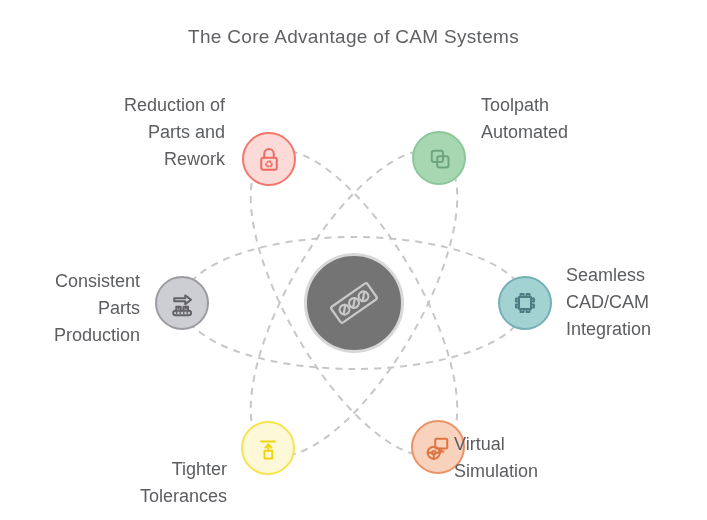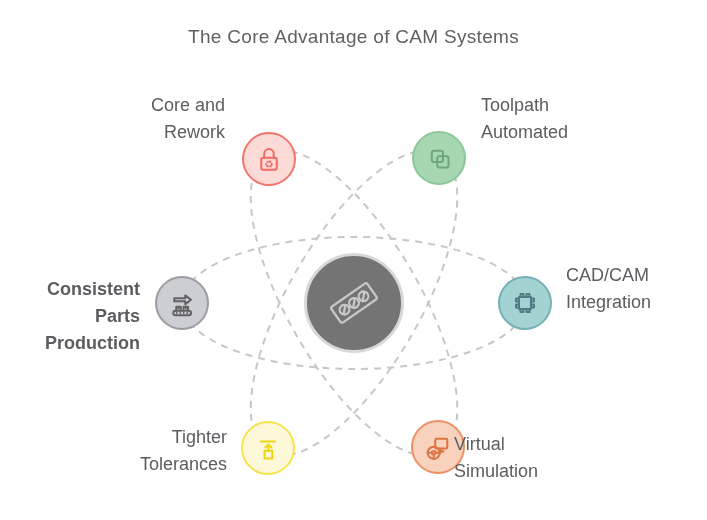--- a/index.html
+++ b/index.html
@@ -64,21 +64,22 @@
   </div>
 
   <div class="node-circle" style="left: 242px; top: 132px; background-color: rgb(251, 218, 215); border-color: rgb(243, 118, 109); color: rgb(239, 106, 96);">
     <svg width="30" height="30" viewBox="0 0 24 24">
       <path class="icon-stroke" d="M8.2 11 V7.8 a3.8 3.8 0 0 1 7.6 0 V11"></path>
       <rect class="icon-stroke" x="5.8" y="11" width="12.4" height="9.6" rx="1.6"></rect>
       <text class="glyph" x="12" y="18.8" font-size="8.5" text-anchor="middle">♻</text>
     </svg>
   </div>
   <div class="label align-right" style="right:482px;top:92px;">
-    <span>Core and</span>
+    <span>Reduction of</span>
+    <span>Parts and</span>
     <span>Rework</span>
   </div>
 
   <div class="node-circle" style="left: 412px; top: 131px; background-color: rgb(167, 215, 176); border-color: rgb(139, 199, 154); color: rgb(111, 165, 126);">
     <svg width="30" height="30" viewBox="0 0 24 24">
       <rect class="icon-stroke" x="6.2" y="6.2" width="9" height="9" rx="1.8"></rect>
       <rect class="icon-stroke" x="10.6" y="10.6" width="9" height="9" rx="1.8"></rect>
     </svg>
   </div>
   <div class="label align-left" style="left:481px;top:92px;">
@@ -93,53 +94,54 @@
       <path class="icon-stroke" d="M9.2 15 v1.3"></path>
       <path class="icon-stroke" d="M13.2 18.2 v-3.2 h3.6 v3.2"></path>
       <path class="icon-stroke" d="M15 15 v1.3"></path>
       <rect class="icon-stroke" x="5" y="18.2" width="14.2" height="3.6" rx="1.8"></rect>
       <circle class="icon-fill" cx="7.8" cy="20" r="0.75"></circle>
       <circle class="icon-fill" cx="10.6" cy="20" r="0.75"></circle>
       <circle class="icon-fill" cx="13.4" cy="20" r="0.75"></circle>
       <circle class="icon-fill" cx="16.2" cy="20" r="0.75"></circle>
     </svg>
   </div>
-  <div class="label align-right" style="right:567px;top:276px;font-weight:bold;">
+  <div class="label align-right" style="right:567px;top:268px;">
     <span>Consistent</span>
     <span>Parts</span>
     <span>Production</span>
   </div>
 
   <div class="node-circle" style="left: 498px; top: 276px; background-color: rgb(163, 210, 211); border-color: rgb(116, 176, 182); color: rgb(76, 125, 131);">
     <svg width="30" height="30" viewBox="0 0 24 24">
       <rect class="icon-stroke" x="7.2" y="7.2" width="9.6" height="9.6"></rect>
       <rect class="icon-stroke" x="8.4" y="4.8" width="2.4" height="2.4"></rect>
       <rect class="icon-stroke" x="13.2" y="4.8" width="2.4" height="2.4"></rect>
       <rect class="icon-stroke" x="8.4" y="16.8" width="2.4" height="2.4"></rect>
       <rect class="icon-stroke" x="13.2" y="16.8" width="2.4" height="2.4"></rect>
       <rect class="icon-stroke" x="4.8" y="8.4" width="2.4" height="2.4"></rect>
       <rect class="icon-stroke" x="4.8" y="13.2" width="2.4" height="2.4"></rect>
       <rect class="icon-stroke" x="16.8" y="8.4" width="2.4" height="2.4"></rect>
       <rect class="icon-stroke" x="16.8" y="13.2" width="2.4" height="2.4"></rect>
     </svg>
   </div>
   <div class="label align-left" style="left:566px;top:262px;">
+    <span>Seamless</span>
     <span>CAD/CAM</span>
     <span>Integration</span>
   </div>
 
   <div class="node-circle" style="left: 241px; top: 421px; background-color: rgb(253, 248, 216); border-color: rgb(246, 228, 77); color: rgb(237, 214, 15);">
     <svg width="30" height="30" viewBox="0 0 24 24">
       <path class="icon-stroke" d="M6.4 6.8 H17.6"></path>
       <rect class="icon-stroke" x="9.2" y="14.2" width="6.2" height="6.2"></rect>
       <path class="icon-stroke" d="M12.3 14.2 V9.6"></path>
       <path class="icon-stroke" d="M9.9 11.6 L12.3 9.2 L14.7 11.6"></path>
     </svg>
   </div>
-  <div class="label align-right" style="right:480px;top:424px;">
+  <div class="label align-right" style="right:480px;top:456px;">
     <span>Tighter</span>
     <span>Tolerances</span>
     <span></span>
   </div>
 
   <div class="node-circle" style="left: 411px; top: 420px; background-color: rgb(248, 210, 188); border-color: rgb(235, 145, 102); color: rgb(221, 116, 66);">
     <svg width="30" height="30" viewBox="0 0 24 24">
       <rect class="icon-stroke" x="9.8" y="5.4" width="9.6" height="7.8" rx="1"></rect>
       <path class="icon-stroke" d="M14.7 13.2 v2.4"></path>
       <path class="icon-stroke" d="M13 15.6 h3.4"></path>

